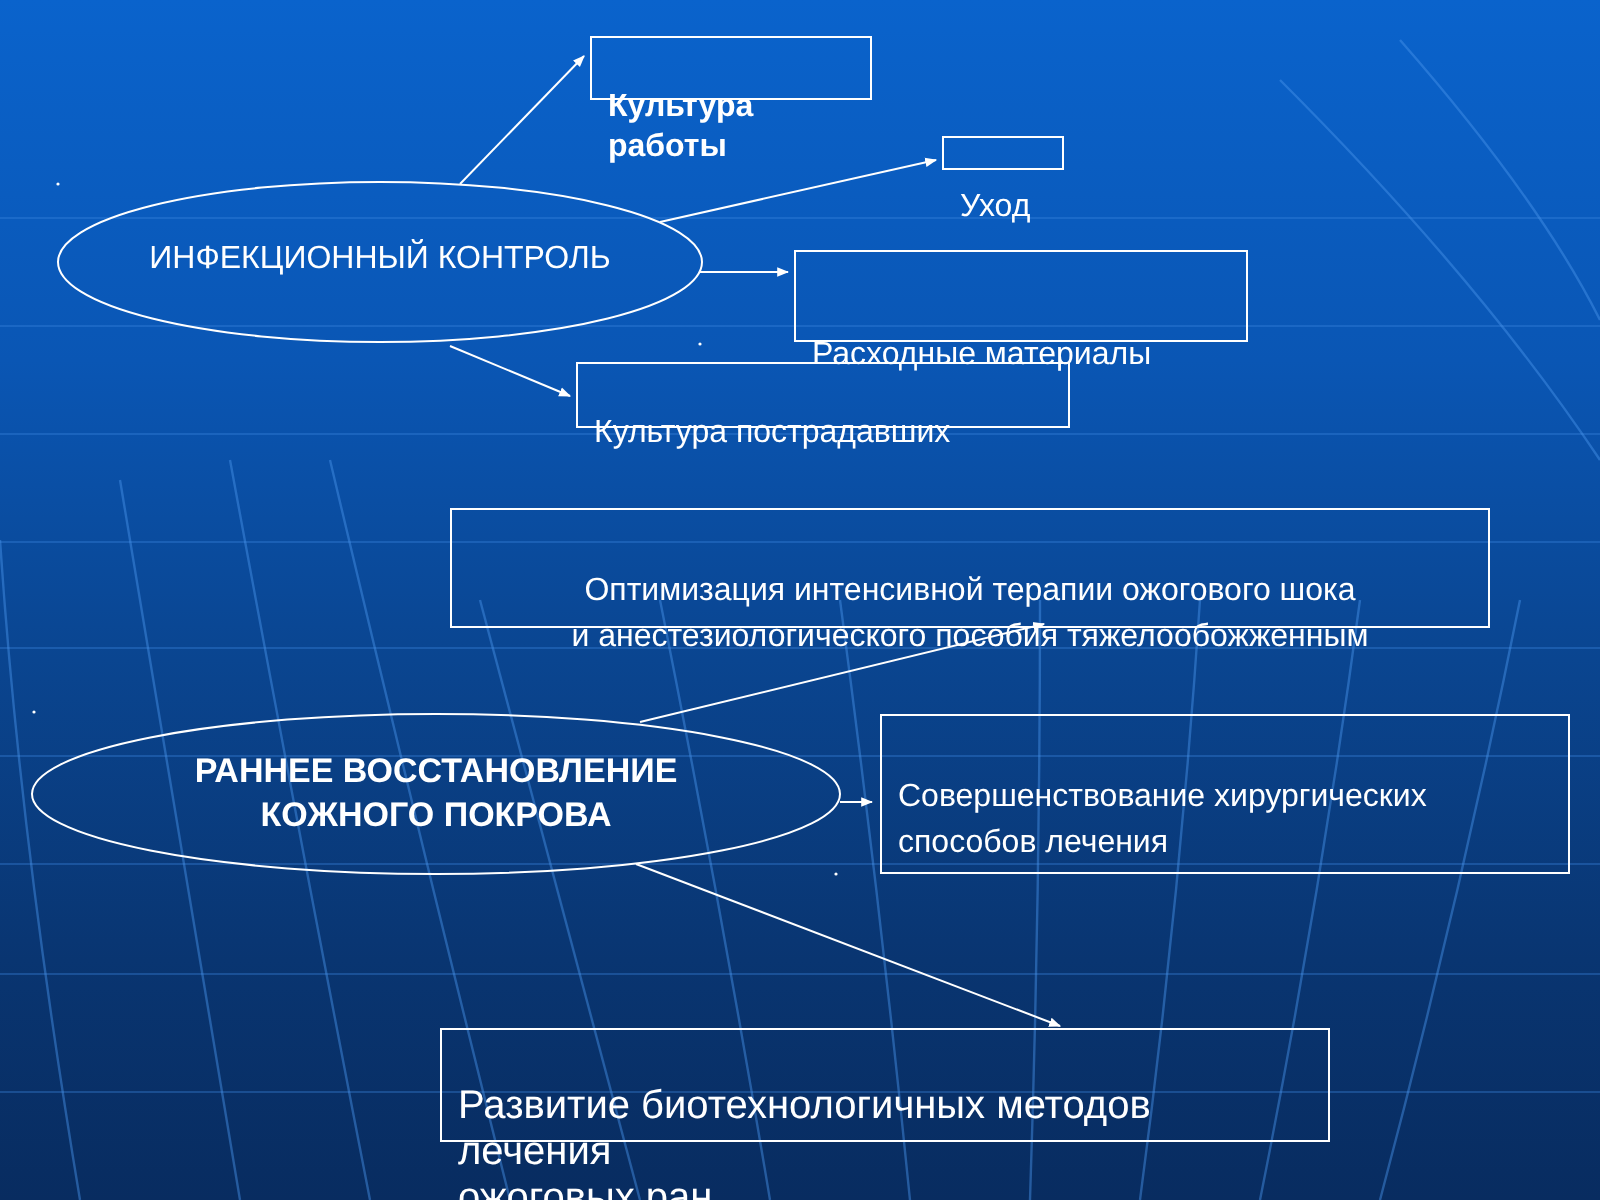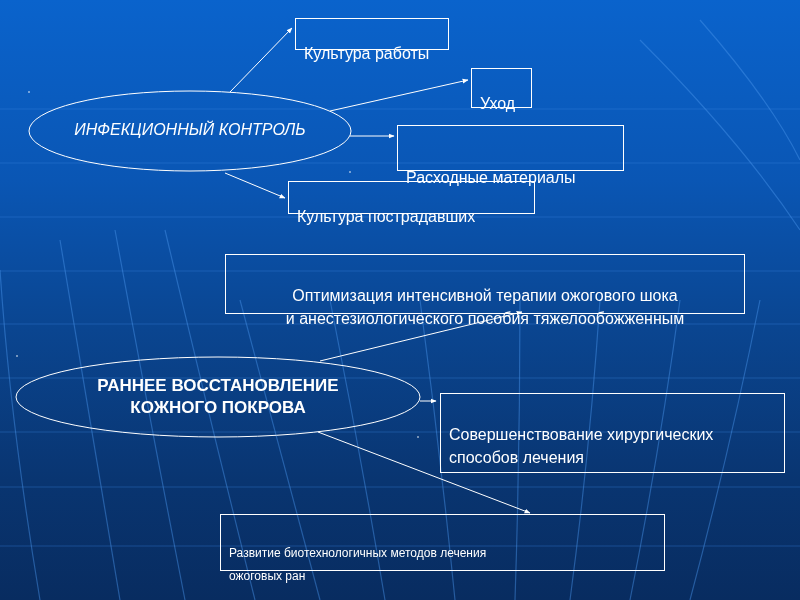--- a/index.html
+++ b/index.html
@@ -73,28 +73,28 @@
   </g>
   <g fill="#ffffff">
     <circle cx="29" cy="92" r="0.8"></circle>
     <circle cx="350" cy="172" r="0.8"></circle>
     <circle cx="17" cy="356" r="0.8"></circle>
     <circle cx="418" cy="437" r="0.8"></circle>
   </g>
 </svg>
 
 <div>
-  <div class="ellipse-label" style="left:29px; top:119px; width:322px; font-size:16px;font-style:italic;">ИНФЕКЦИОННЫЙ КОНТРОЛЬ</div>
+  <div class="ellipse-label" style="left:29px; top:119px; width:322px; font-size:16px;">ИНФЕКЦИОННЫЙ КОНТРОЛЬ</div>
 </div>
 
-<div class="box" style="left:295px; top:18px; width:154px; height:32px; padding:5px 8px;">
+<div class="box" style="left:295px; top:18px; width:141px; height:32px; padding:5px 8px;font-weight:bold;">
   <span>Культура работы</span>
 </div>
 
-<div class="box" style="left:471px; top:68px; width:61px; height:40px; padding:5px 8px;">
+<div class="box" style="left:471px; top:68px; width:61px; height:17px; padding:5px 8px;">
   <span>Уход</span>
 </div>
 
 <div class="box" style="left:397px; top:125px; width:227px; height:33px; padding:22px 8px;">
   <span>Расходные материалы</span>
 </div>
 
 <div class="box" style="left:288px; top:181px; width:247px; height:33px; padding:5px 8px;">
   <span>Культура пострадавших</span>
 </div>
@@ -102,21 +102,21 @@
 <div>
   <div class="ellipse-label" style="left:16px; top:375px; width:404px;font-weight:bold;">РАННЕЕ ВОССТАНОВЛЕНИЕ
 КОЖНОГО ПОКРОВА</div>
 </div>
 
 <div class="box" style="left:225px; top:254px; width:520px; height:60px; padding:6px 8px; font-size:16px; line-height:23px;text-align:center;">
   <span>Оптимизация интенсивной терапии ожогового шока
 и анестезиологического пособия тяжелообожженным</span>
 </div>
 
-<div class="box" style="left:440px; top:357px; width:345px; height:80px; padding:6px 8px; font-size:16px; line-height:23px;margin-top:36px;">
+<div class="box" style="left:440px; top:357px; width:345px; height:80px; padding:6px 8px; font-size:16px; line-height:23px;">
   <span>Совершенствование хирургических
 способов лечения</span>
 </div>
 
-<div class="box" style="left:220px; top:514px; width:445px; height:57px; padding:4px 8px; font-size:12px; line-height:23px;">
+<div class="box" style="left:220px; top:514px; width:445px; height:57px; padding:4px 8px; font-size:20px; line-height:23px;">
   <span>Развитие биотехнологичных методов лечения
  ожоговых ран</span>
 </div>
 
 </body></html>

